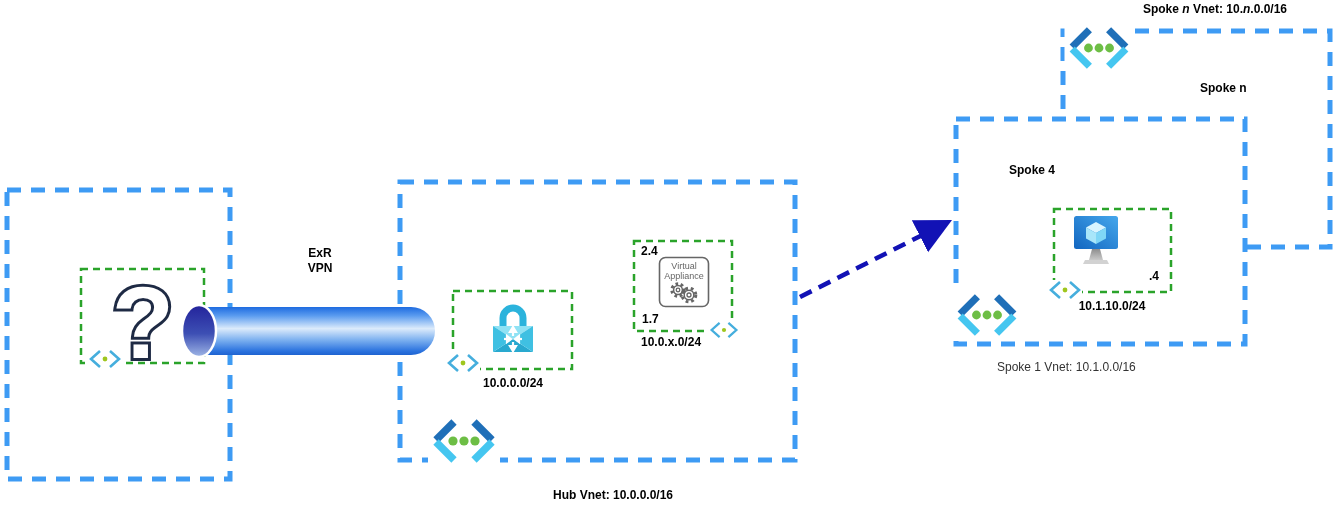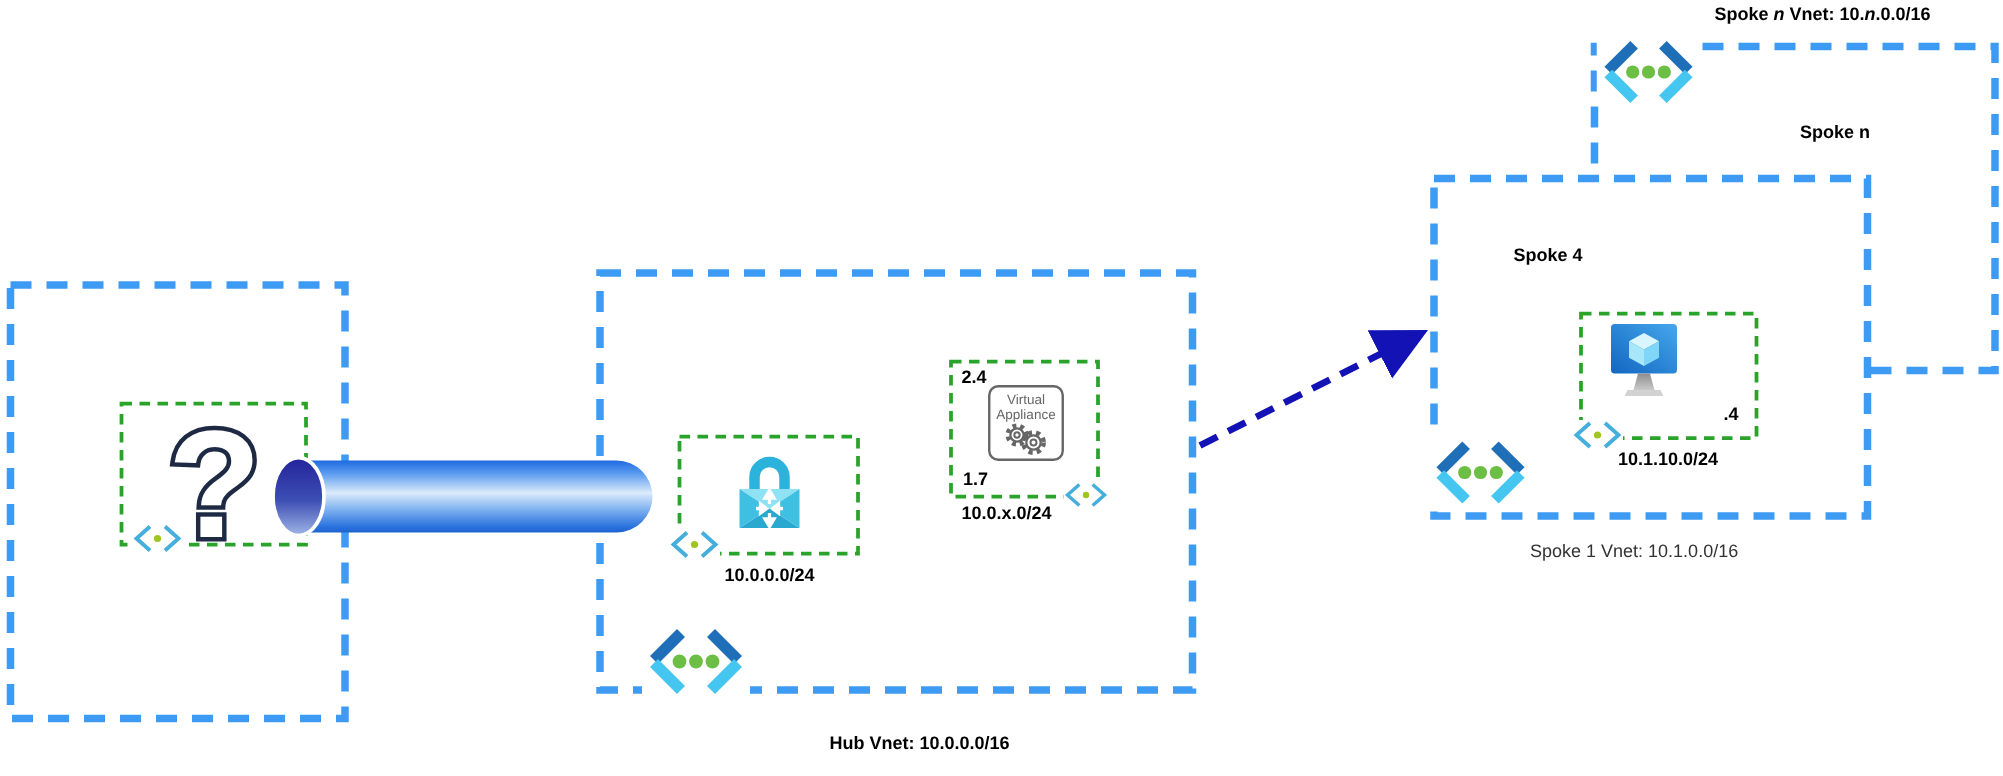--- a/index.html
+++ b/index.html
@@ -6,21 +6,21 @@
   .stage{
     position:relative;width:1335px;height:517px;overflow:hidden;
     font-family:"Liberation Sans",sans-serif;background:#ffffff;
   }
   .layer{position:absolute;left:0;top:0;width:1335px;height:517px;}
   .icon{position:absolute;}
   .lbl{position:absolute;font-size:12px;color:#000000;line-height:15px;white-space:nowrap;}
   .bold{font-weight:bold;}
   .center{text-align:center;}
   .ital{font-style:italic;}
-  .gray{color:#333;font-weight:normal;margin-left:23px;}
+  .gray{color:#333;font-weight:normal;}
 </style>
 </head>
 <body>
 
 <div class="stage">
 
   <svg class="layer" viewBox="0 0 1335 517">
     <defs>
       <linearGradient id="pipeBody" x1="0" y1="0" x2="0" y2="1">
         <stop offset="0" stop-color="#1E6BE0"></stop>
@@ -184,20 +184,24 @@
     <circle cx="17" cy="10" r="2.4" fill="#9FC61E"></circle>
   </svg>
 
   <svg class="icon" style="left:1048px;top:280px" width="34" height="20" viewBox="0 0 34 20">
     <rect x="0" y="0" width="34" height="20" fill="#ffffff"></rect>
     <polyline points="12,2 3,10 12,18" fill="none" stroke="#45AEDD" stroke-width="2.6"></polyline>
     <polyline points="22,2 31,10 22,18" fill="none" stroke="#45AEDD" stroke-width="2.6"></polyline>
     <circle cx="17" cy="10" r="2.4" fill="#9FC61E"></circle>
   </svg>
 
+  <div class="lbl bold center" style="left:260px;top:246px;width:120px">
+    <div>ExR</div>
+    <div>VPN</div>
+  </div>
 
 
   <div class="lbl bold center" style="left:453px;top:376px;width:120px">10.0.0.0/24</div>
 
   <div class="lbl bold" style="left:641px;top:244px">2.4</div>
 
   <div class="lbl bold" style="left:642px;top:312px">1.7</div>
 
   <div class="lbl bold" style="left:641px;top:335px">10.0.x.0/24</div>
 

